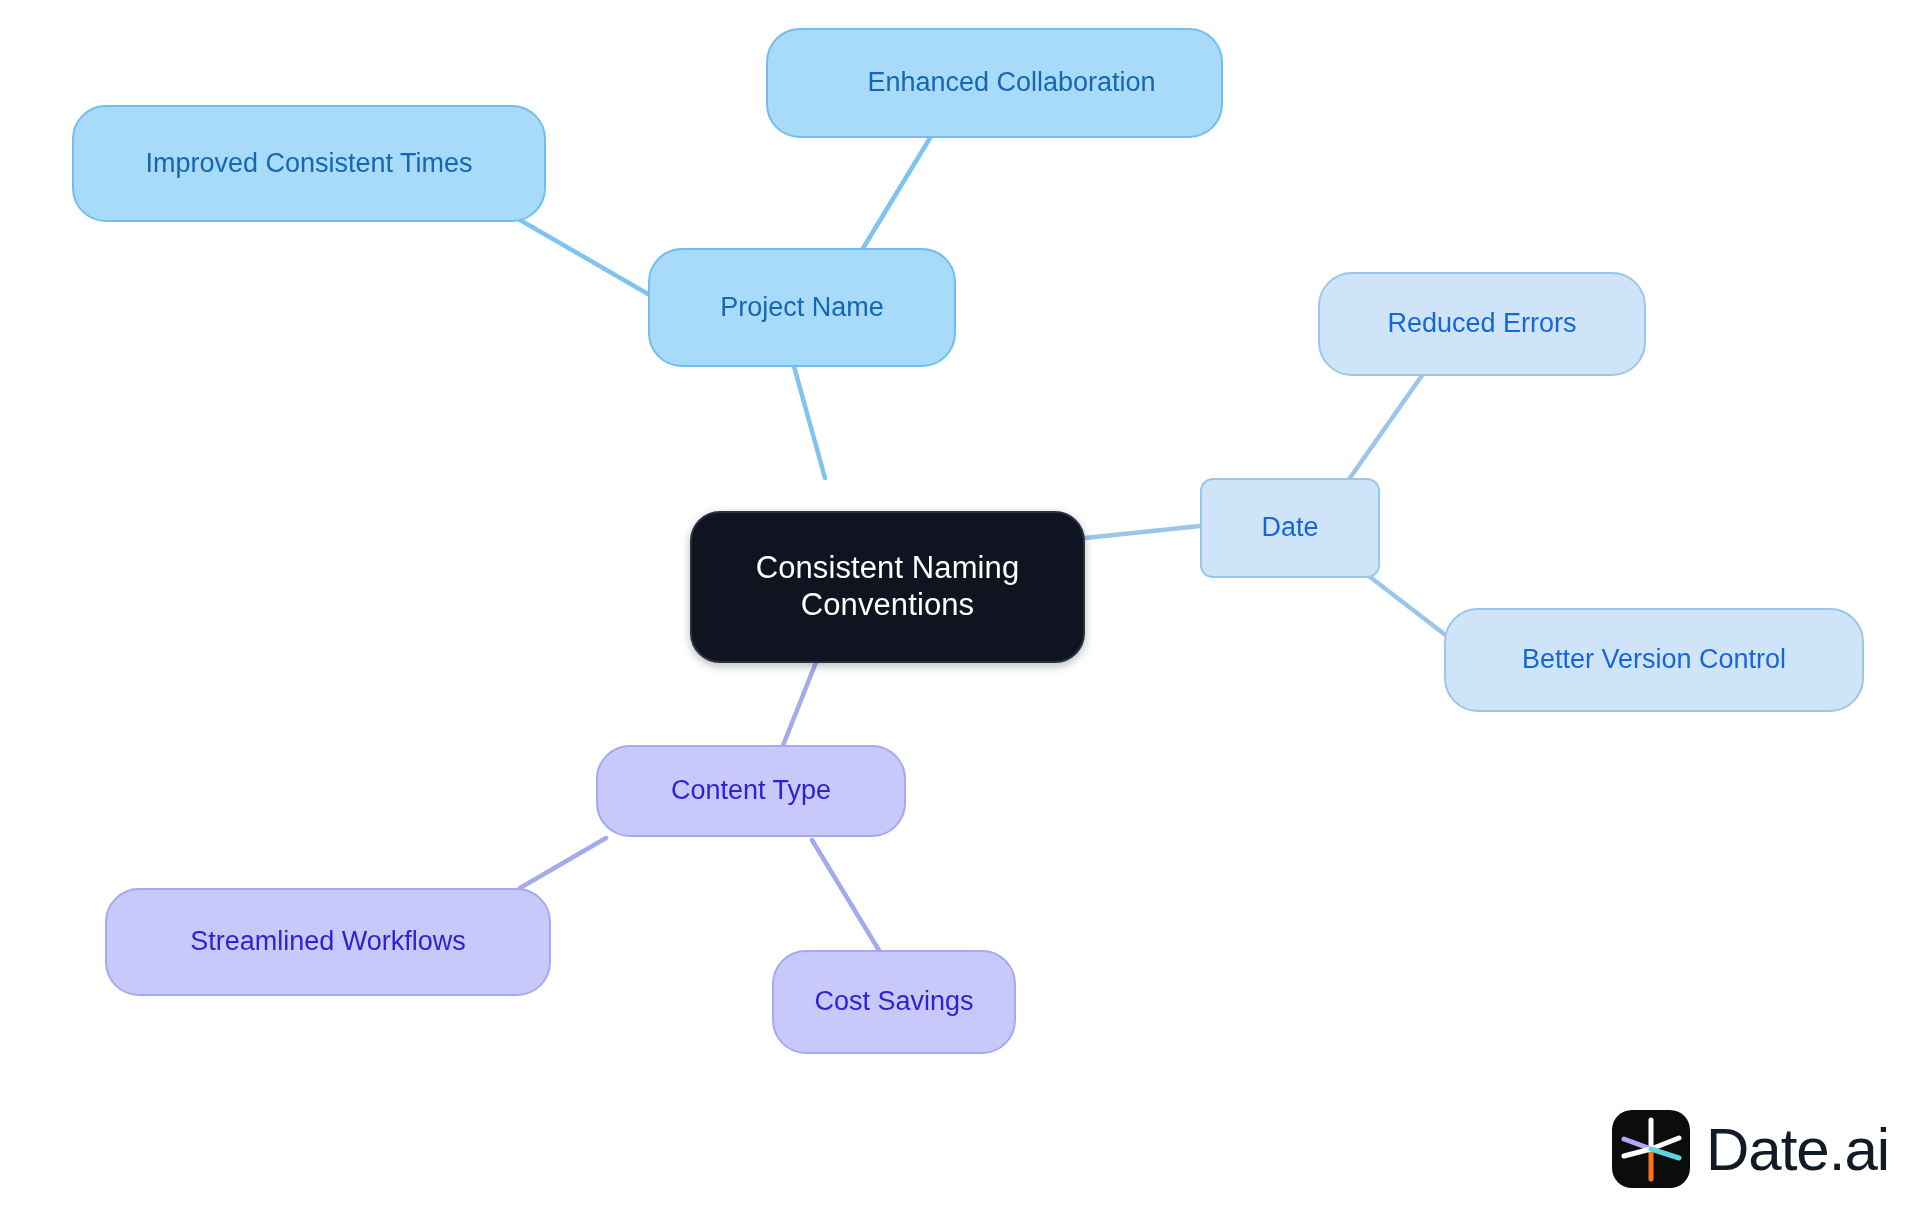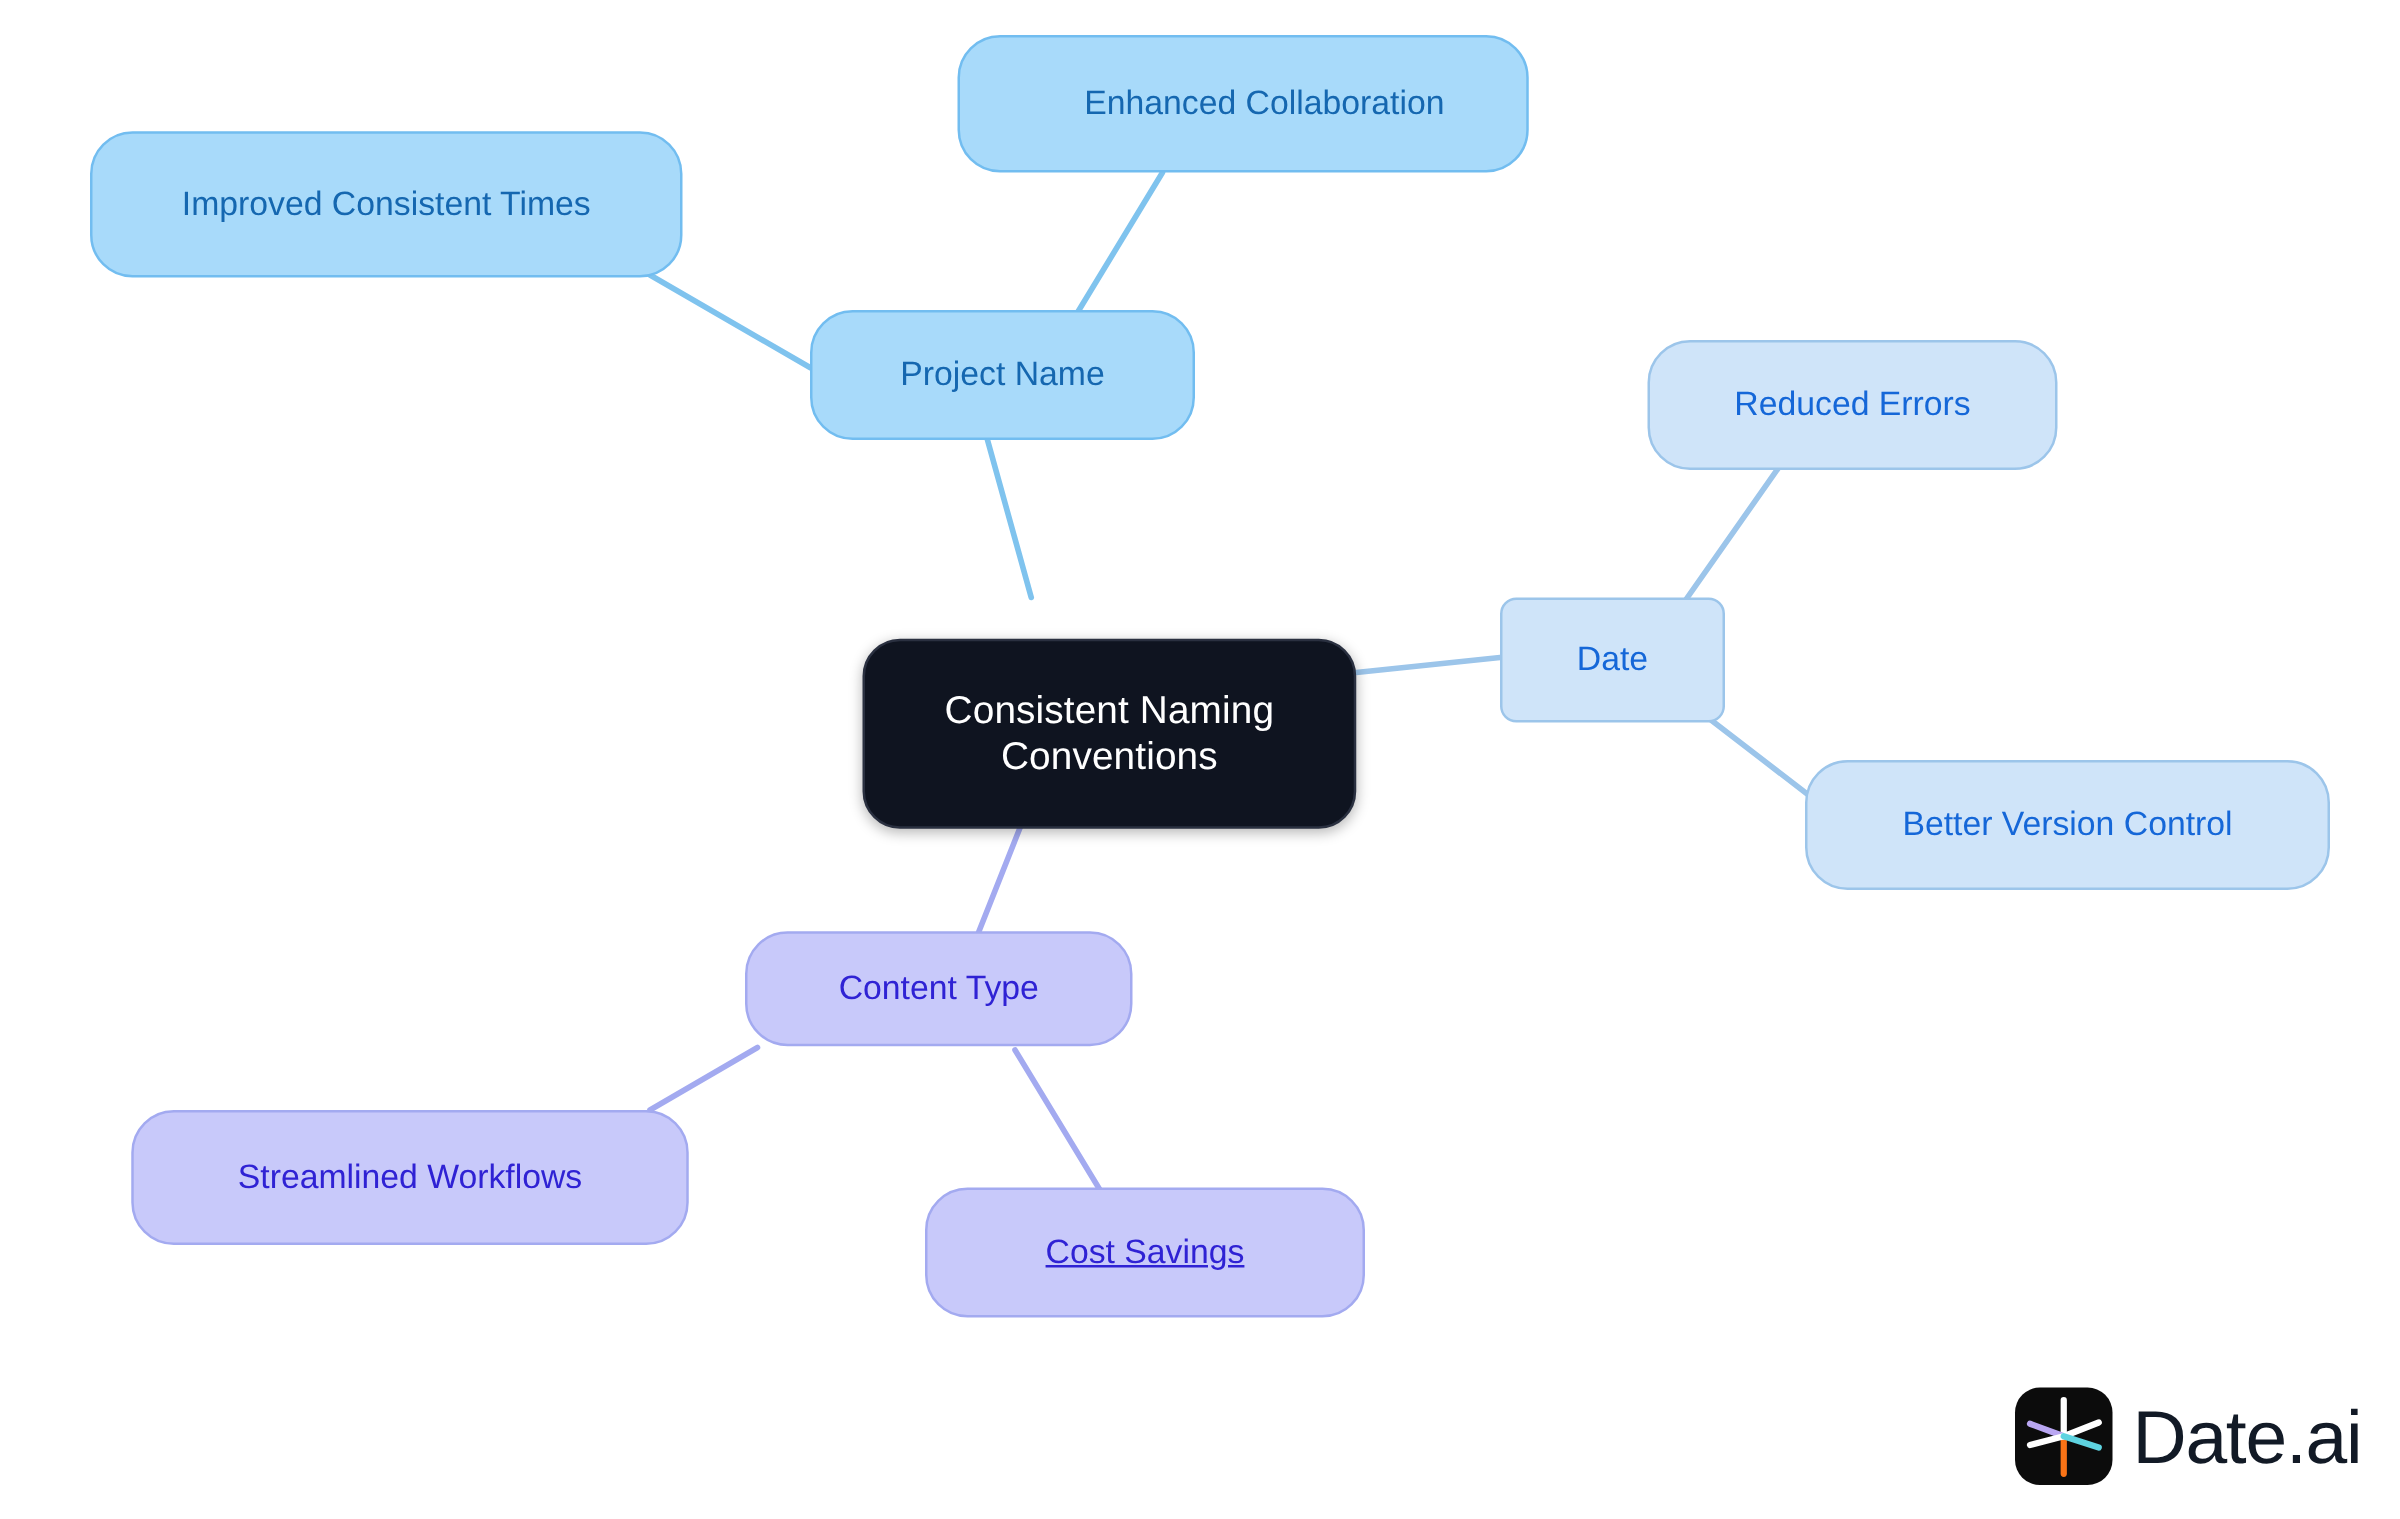--- a/index.html
+++ b/index.html
@@ -80,29 +80,29 @@
       <line x1="1085" y1="538" x2="1200" y2="526" stroke="#9cc5ea" stroke-width="4.5" stroke-linecap="round"></line>
       <line x1="1345" y1="485" x2="1430" y2="364" stroke="#9cc5ea" stroke-width="4.5" stroke-linecap="round"></line>
       <line x1="1348" y1="560" x2="1452" y2="640" stroke="#9cc5ea" stroke-width="4.5" stroke-linecap="round"></line>
       <line x1="832" y1="622" x2="782" y2="748" stroke="#a3aaf0" stroke-width="4.5" stroke-linecap="round"></line>
       <line x1="606" y1="838" x2="520" y2="888" stroke="#a3aaf0" stroke-width="4.5" stroke-linecap="round"></line>
       <line x1="812" y1="840" x2="880" y2="952" stroke="#a3aaf0" stroke-width="4.5" stroke-linecap="round"></line>
     </svg>
   <div id="node-layer">
       <div class="node root" style="left: 690px; top: 470px; width: 395px; height: 152px; margin-top: 41px;">Consistent Naming
 Conventions</div>
-      <div class="node blue" style="left: 648px; top: 248px; width: 308px; height: 104px;">Project Name</div>
+      <div class="node blue" style="left: 648px; top: 248px; width: 308px; height: 119px;">Project Name</div>
       <div class="node blue" style="left: 72px; top: 105px; width: 474px; height: 117px;">Improved Consistent Times</div>
       <div class="node blue" style="left: 766px; top: 28px; width: 457px; height: 110px; padding-left: 48px;">Enhanced Collaboration</div>
       <div class="node paleblue" style="left: 1200px; top: 478px; width: 180px; height: 100px; border-radius: 13px;">Date</div>
       <div class="node paleblue" style="left: 1318px; top: 272px; width: 328px; height: 104px;">Reduced Errors</div>
       <div class="node paleblue" style="left: 1444px; top: 608px; width: 420px; height: 104px;">Better Version Control</div>
       <div class="node purple" style="left: 596px; top: 745px; width: 310px; height: 92px;">Content Type</div>
       <div class="node purple" style="left: 86px; top: 888px; width: 446px; height: 108px; margin-left: 19px;">Streamlined Workflows</div>
-      <div class="node purple" style="left: 740px; top: 950px; width: 352px; height: 104px; text-decoration: underline;">Cost Savings</div>
+      <div class="node purple" style="left: 772px; top: 950px; width: 244px; height: 104px;">Cost Savings</div>
     </div>
 
   <div class="logo-wrap" id="logo" style="left: 1612px; top: 1110px;">
     <div class="logo-mark">
       <svg viewBox="0 0 78 78" width="78" height="78" aria-hidden="true">
         <g stroke-linecap="round">
           <line x1="39" y1="10" x2="39" y2="39" stroke="#ffffff" stroke-width="5"></line>
           <line x1="39" y1="39" x2="39" y2="69" stroke="#f97316" stroke-width="5"></line>
           <line x1="12" y1="29" x2="39" y2="39" stroke="#b9a6f2" stroke-width="5"></line>
           <line x1="12" y1="46" x2="39" y2="39" stroke="#ffffff" stroke-width="5"></line>

